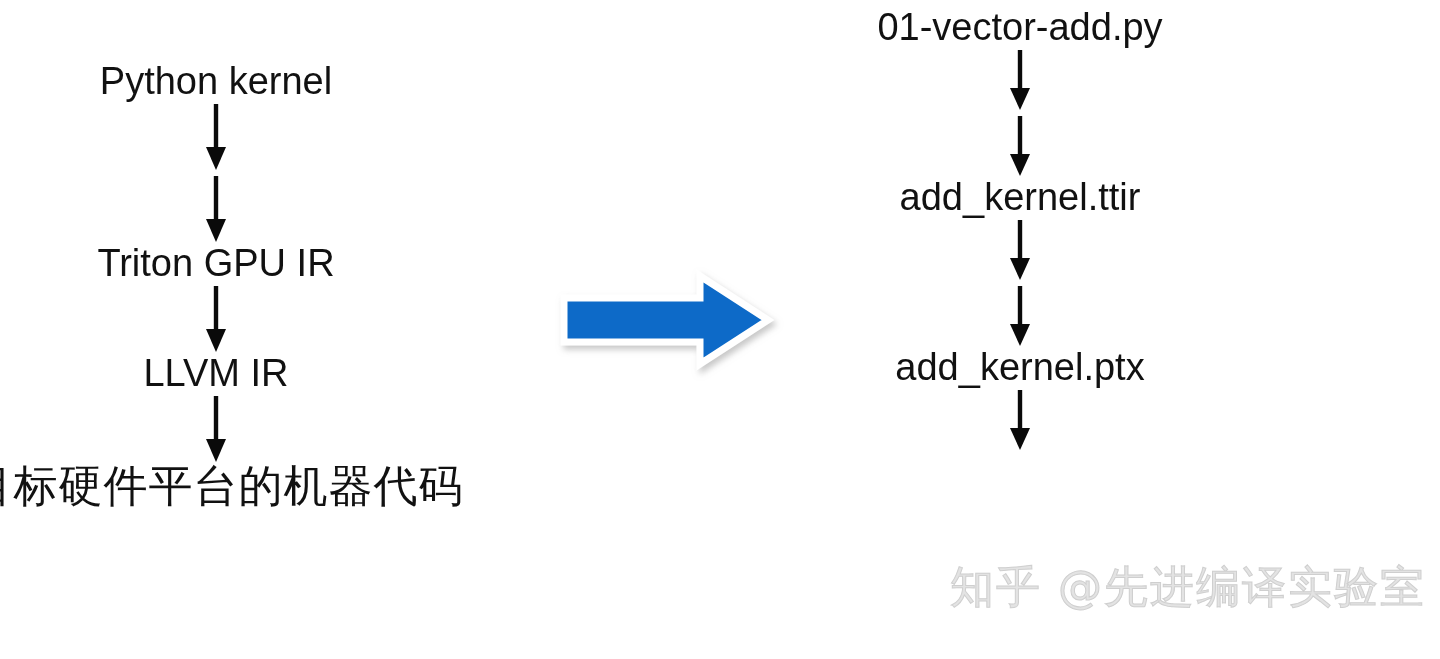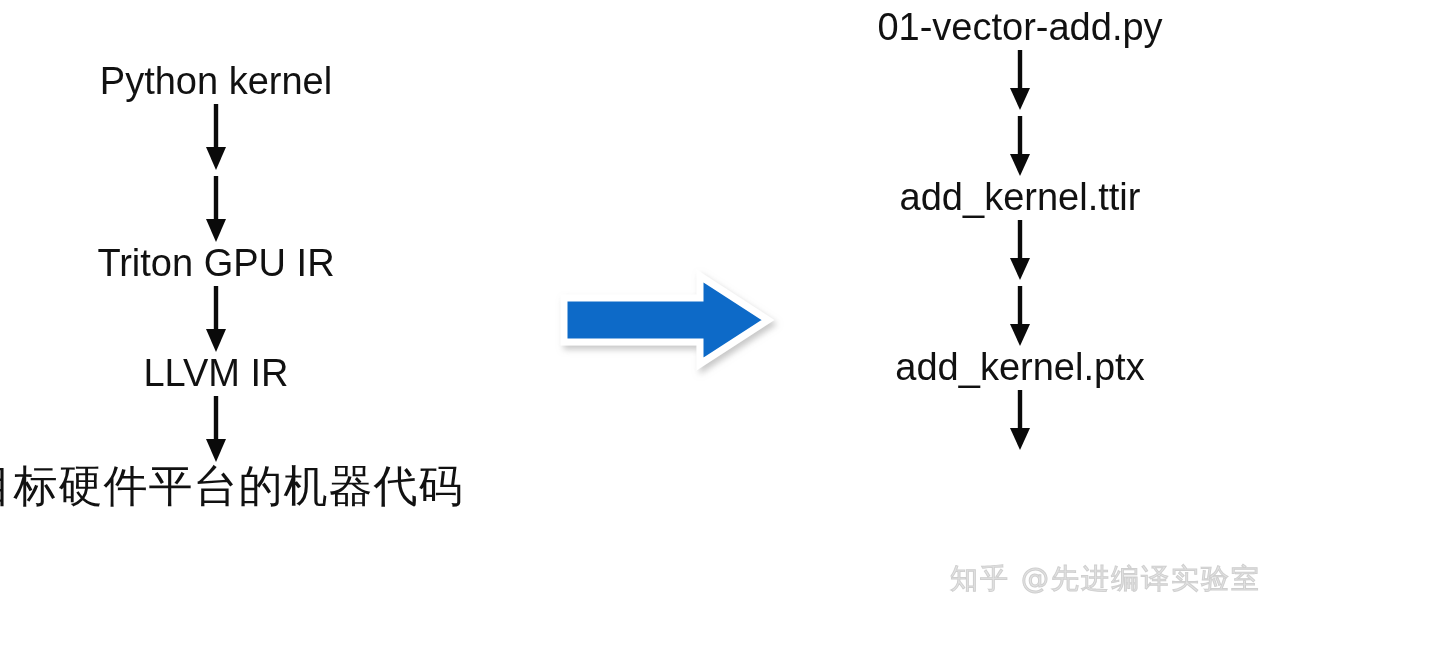--- a/index.html
+++ b/index.html
@@ -72,21 +72,21 @@
   #blue-arrow svg { display: block; overflow: visible; }
   .blue-body   { fill: #0c6ac8; }
   .blue-stroke { stroke: #ffffff; stroke-width: 7; fill: none; }
 
   
   #watermark {
     position: absolute;
     left: 950px;
     top: 565px;
     font-family: "DejaVu Sans", "Liberation Sans", sans-serif;
-    font-size: 28px;
+    font-size: 44px;
     line-height: 1;
     white-space: nowrap;
     color: #e3e3e3;
     -webkit-text-stroke: 1px #cfcfcf;
     letter-spacing: 2px;
     pointer-events: none;
     user-select: none;
   }
 </style>
 </head>

